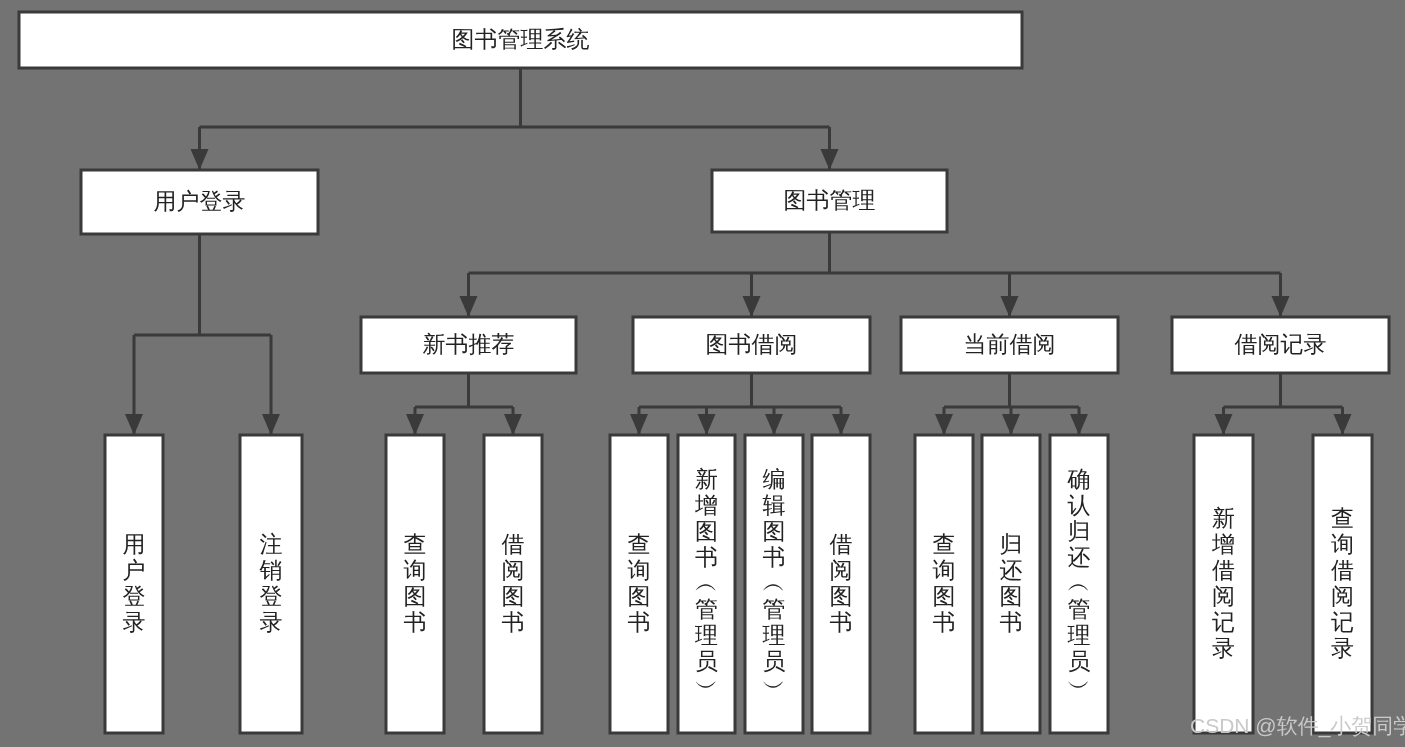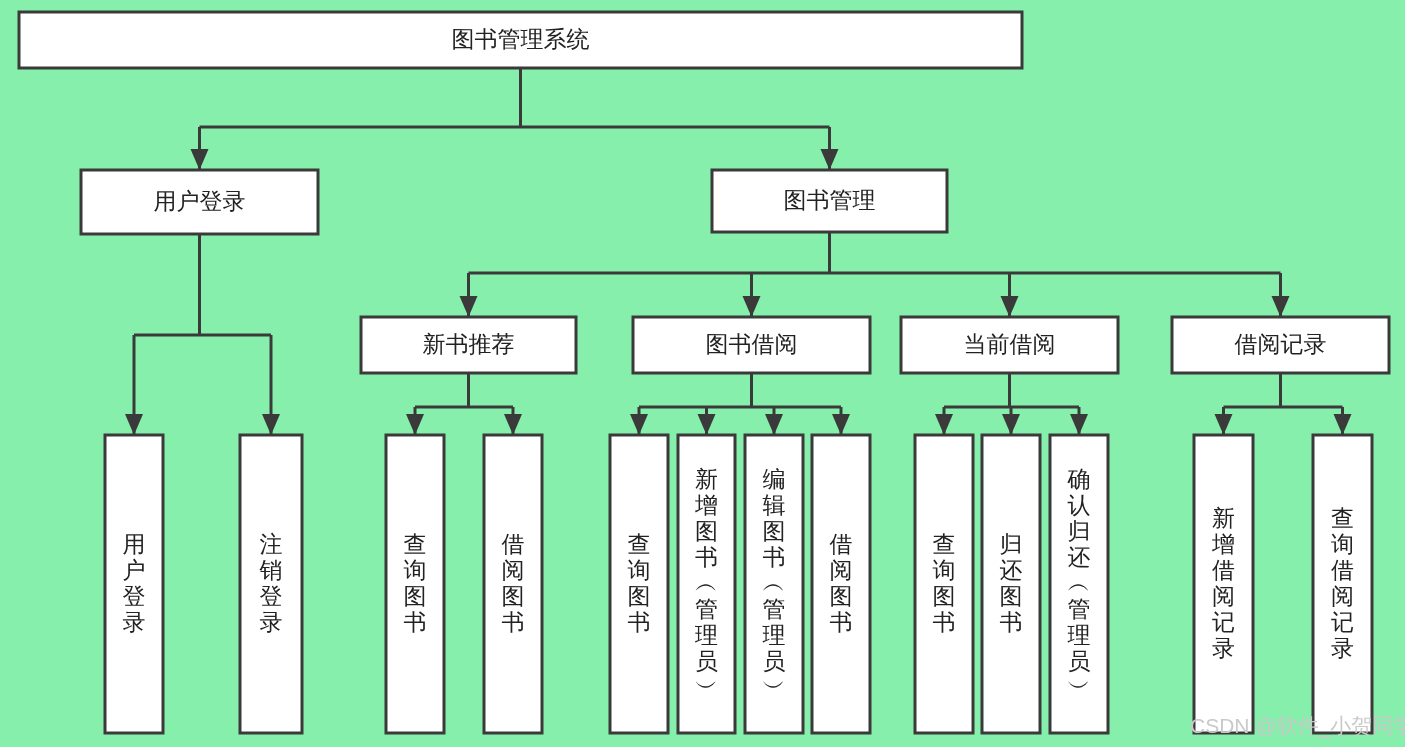--- a/index.html
+++ b/index.html
@@ -8,21 +8,21 @@
     padding: 0;
     background: #ffffff;
   }
   body {
     font-family: "Liberation Sans", "DejaVu Sans", sans-serif;
   }
   #diagram-root {
     position: relative;
     width: 1405px;
     height: 747px;
-    background: #86efac;
+    background: #737373;
     overflow: hidden;
   }
   svg.diagram-canvas {
     position: absolute;
     top: 0;
     left: 0;
     width: 1405px;
     height: 747px;
     display: block;
   }

